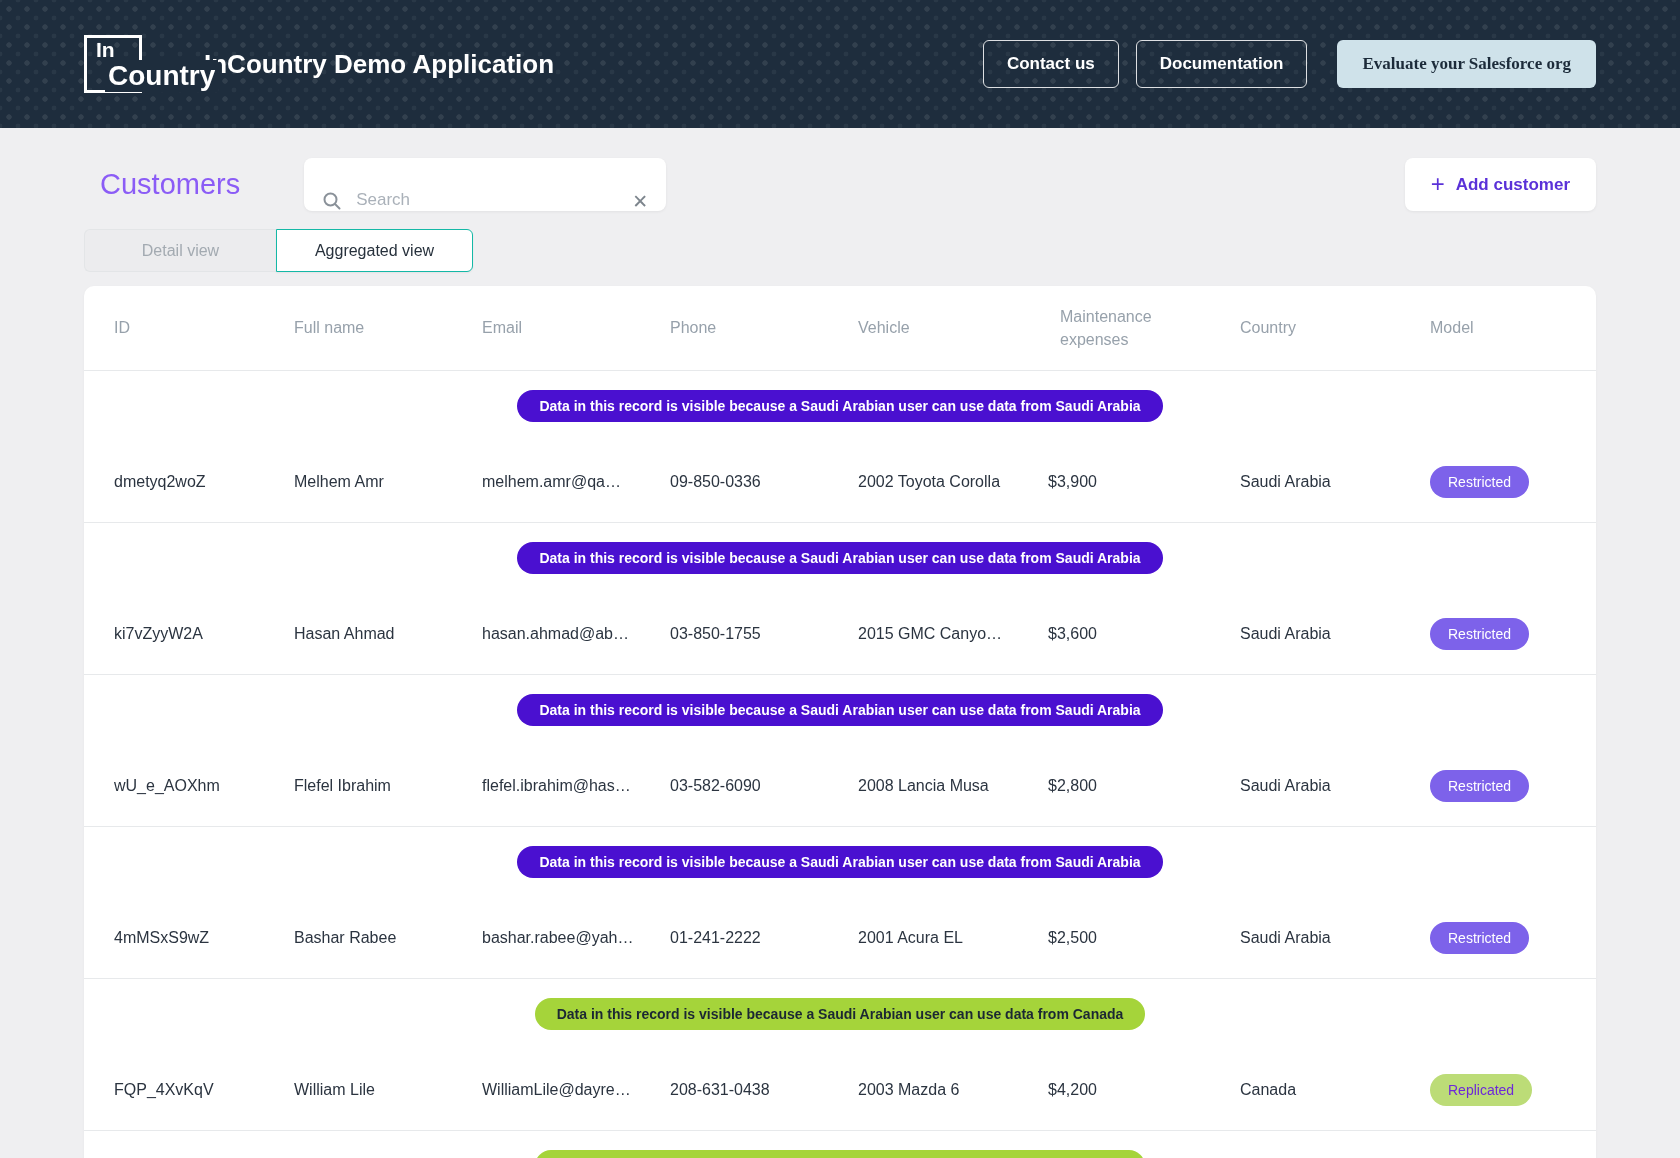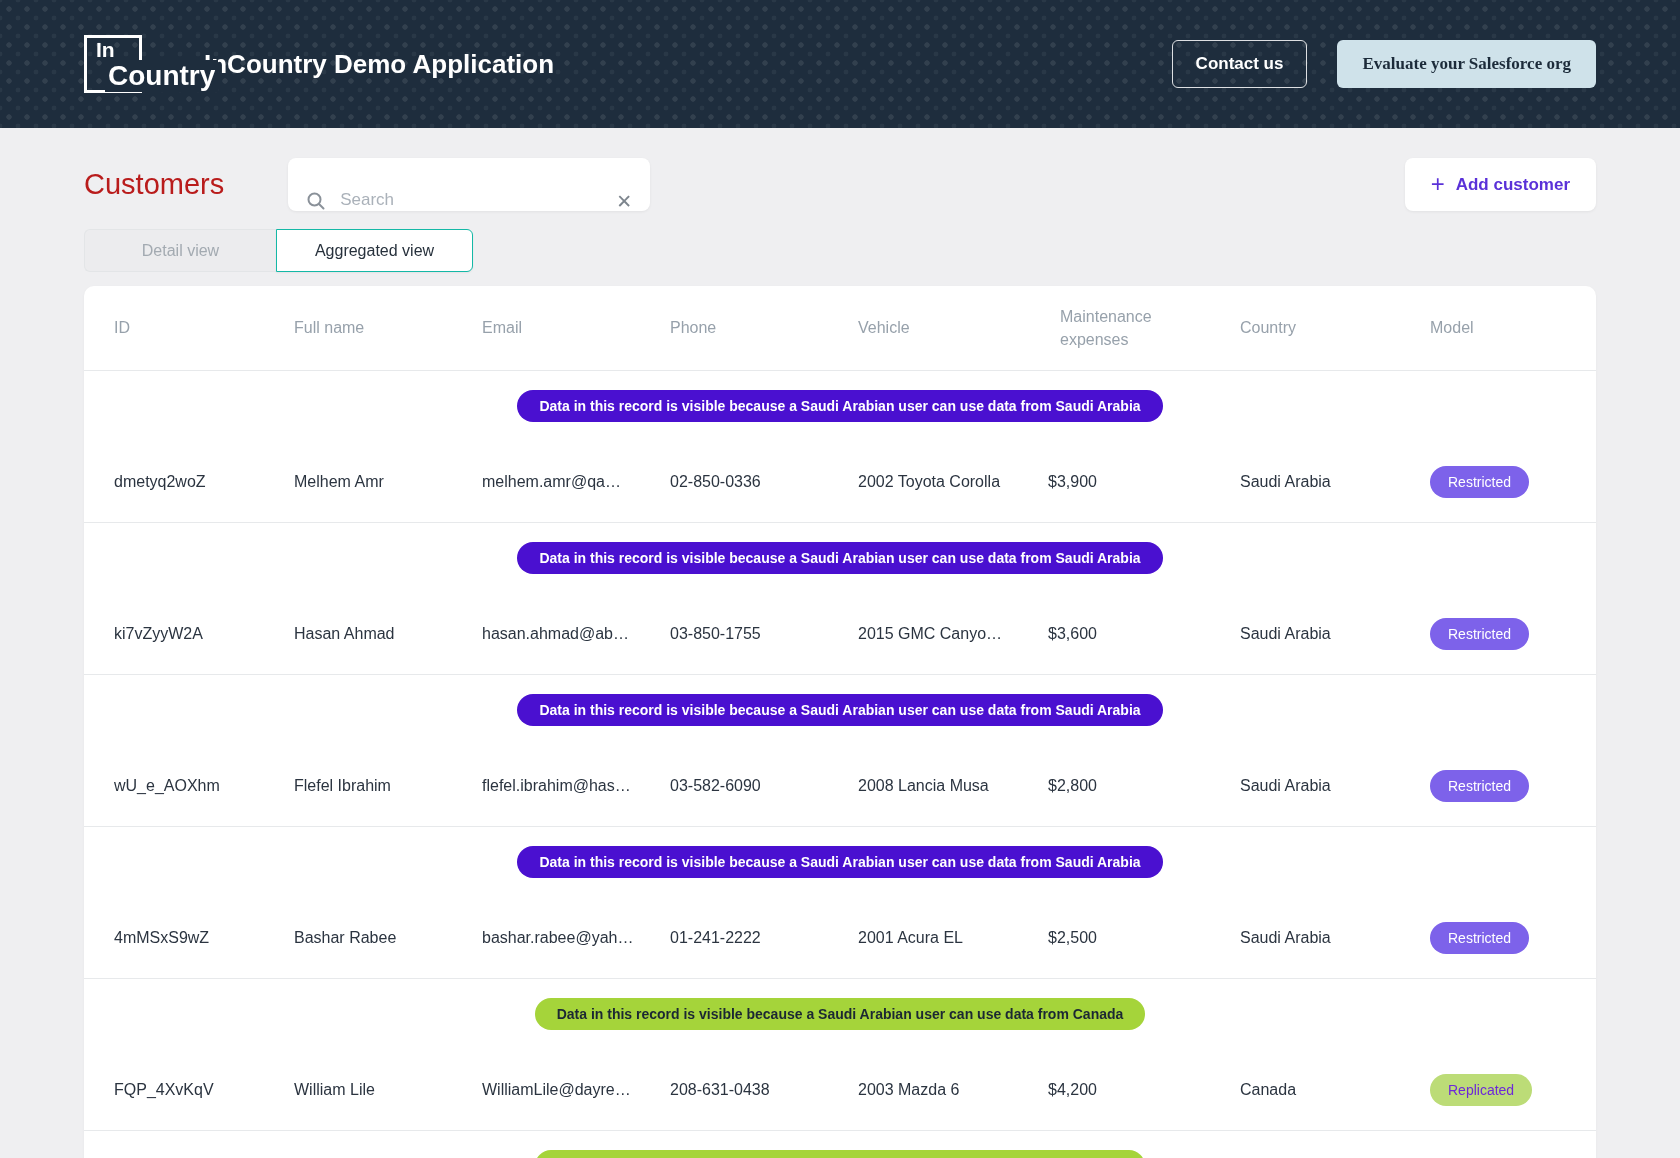--- a/index.html
+++ b/index.html
@@ -45,21 +45,21 @@
   .btn-evaluate {
     background:#cfe2ea; border:none; color:#1c2b3a;
     font-size:17px; font-weight:600;
     padding:14px 25px; border-radius:6px; cursor:pointer; margin-left:13px;
     font-family:Liberation Serif, serif;
   }
 
   
   .page { padding:0 84px; }
   .page-head { display:flex; align-items:center; margin-top:30px; height:53px; }
-  .page-title { font-size:29px; font-weight:500; color:#b91c1c; margin:0 64px 0 0;text-align:right; }
+  .page-title { font-size:29px; font-weight:500; color:#8b5cf6; margin:0 64px 0 16px;text-align:right; }
 
   .search {
     width:362px; height:53px; background:#fff; border-radius:8px;
     display:flex; align-items:flex-end; padding:0 18px;
     box-shadow:0 1px 3px rgba(0,0,0,0.06);
   }
   .search input {
     border:none; outline:none; flex:1; font-size:17px; margin:0 12px;
     color:#333; font-family:"Liberation Sans", sans-serif; background:transparent;
   }
@@ -130,20 +130,21 @@
 
 <header class="topbar">
   <div class="logo">
     <span class="logo-frame"></span>
     <span class="logo-in">In</span>
     <span class="logo-country">Country</span>
   </div>
   <div class="app-title">InCountry Demo Application</div>
   <div class="topbar-actions">
     <button class="btn-outline">Contact us</button>
+    <button class="btn-outline">Documentation</button>
     <button class="btn-evaluate">Evaluate your Salesforce org</button>
   </div>
 </header>
 
 <main class="page">
 
   <div class="page-head">
     <h1 class="page-title">Customers</h1>
 
     <div class="search">
@@ -182,21 +183,21 @@
     </div>
 
     <div class="record">
       <div class="banner-row">
         <span class="banner purple">Data in this record is visible because a Saudi Arabian user can use data from Saudi Arabia</span>
       </div>
       <div class="grid data-row">
         <div class="cell">dmetyq2woZ</div>
         <div class="cell">Melhem Amr</div>
         <div class="cell">melhem.amr@qa…</div>
-        <div class="cell">02-850-0336</div>
+        <div class="cell">09-850-0336</div>
         <div class="cell">2002 Toyota Corolla</div>
         <div class="cell">$3,900</div>
         <div class="cell">Saudi Arabia</div>
         <div class="cell"><span class="pill restricted">Restricted</span></div>
       </div>
     </div>
 
     <div class="record">
       <div class="banner-row">
         <span class="banner purple">Data in this record is visible because a Saudi Arabian user can use data from Saudi Arabia</span>

